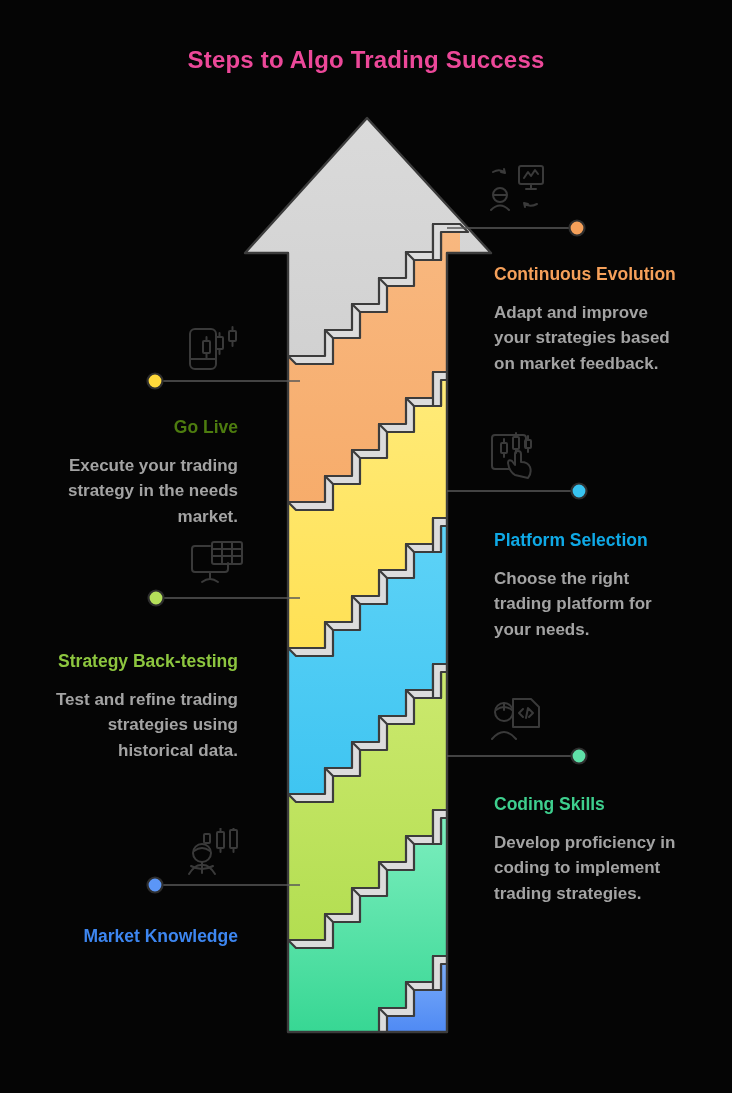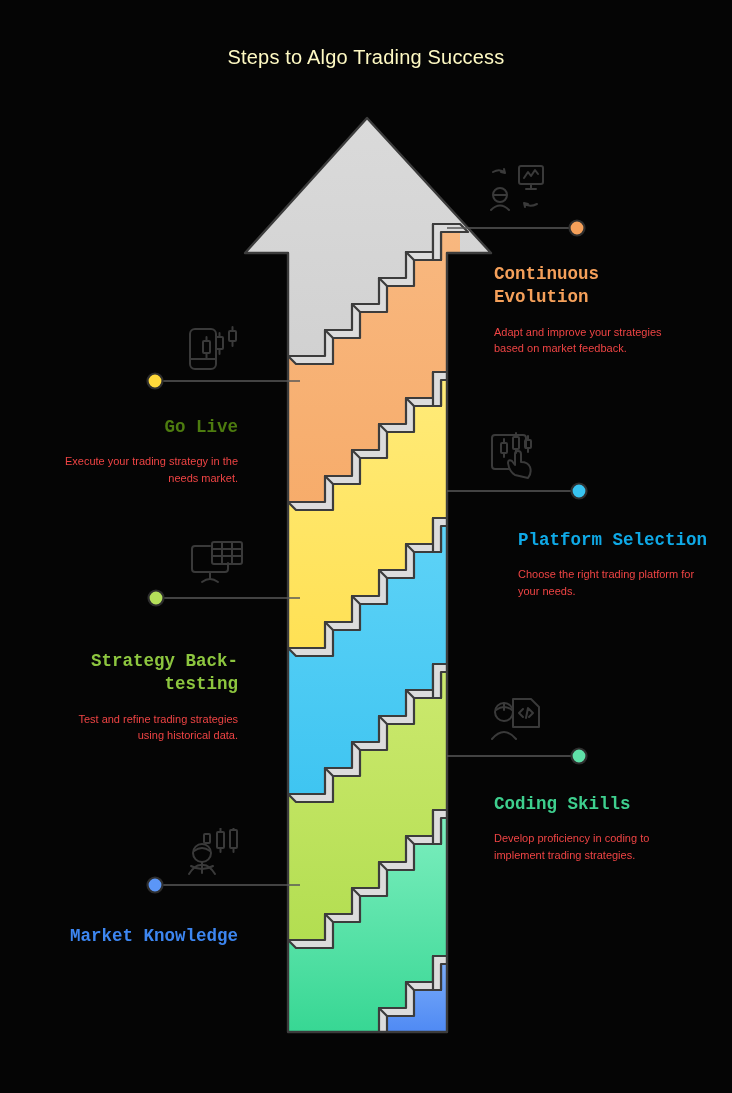--- a/index.html
+++ b/index.html
@@ -5,43 +5,43 @@
   html,body{margin:0;padding:0;background:#000;}
   body{
     width:732px;height:1093px;position:relative;overflow:hidden;
     font-family:"Liberation Sans","DejaVu Sans",sans-serif;
     background:#050505;
   }
   #stage{position:absolute;inset:0;}
 
   .title{
     position:absolute;left:0;top:46px;width:732px;text-align:center;
-    color:#fef9c3;font-size:20px;font-weight:400;letter-spacing:.2px;
+    color:#ec4899;font-size:24px;font-weight:700;letter-spacing:.2px;
   }
 
   svg.art{position:absolute;left:0;top:0;width:732px;height:1093px;}
 
   
   .block{position:absolute;}
   .block .head{
-    font-size:17.5px;font-weight:700;line-height:1.33;margin:0 0 14px 0;font-family:Liberation Mono, monospace;
+    font-size:17.5px;font-weight:700;line-height:1.33;margin:0 0 14px 0;
   }
   .block .desc{
-    font-size:11px;font-weight:400;line-height:1.48;color:#ef4444;margin:0;
+    font-size:17px;font-weight:700;line-height:1.48;color:#a3a3a3;margin:0;
   }
   .left{text-align:right;}
   .right{text-align:left;}
 
   
   #b-golive   {left:62px; top:416px; width:176px;}
   #b-backtest {left:52px; top:634px; width:186px;margin-top:16px;}
   #b-market   {left:38px; top:925px; width:200px;}
   
   #b-evolution{left:494px;top:263px; width:190px;}
-  #b-platform {left:494px;top:529px; width:192px;margin-left:24px;}
+  #b-platform {left:494px;top:529px; width:192px;}
   #b-coding   {left:494px;top:793px; width:194px;}
 
   .icon{position:absolute;}
   .icon svg{display:block;}
   #i-evolution{left:487px;top:162px;}
   #i-golive   {left:186px;top:325px;}
   #i-platform {left:489px;top:431px;}
   #i-backtest {left:188px;top:538px;}
   #i-coding   {left:489px;top:695px;}
   #i-market   {left:185px;top:828px;}

